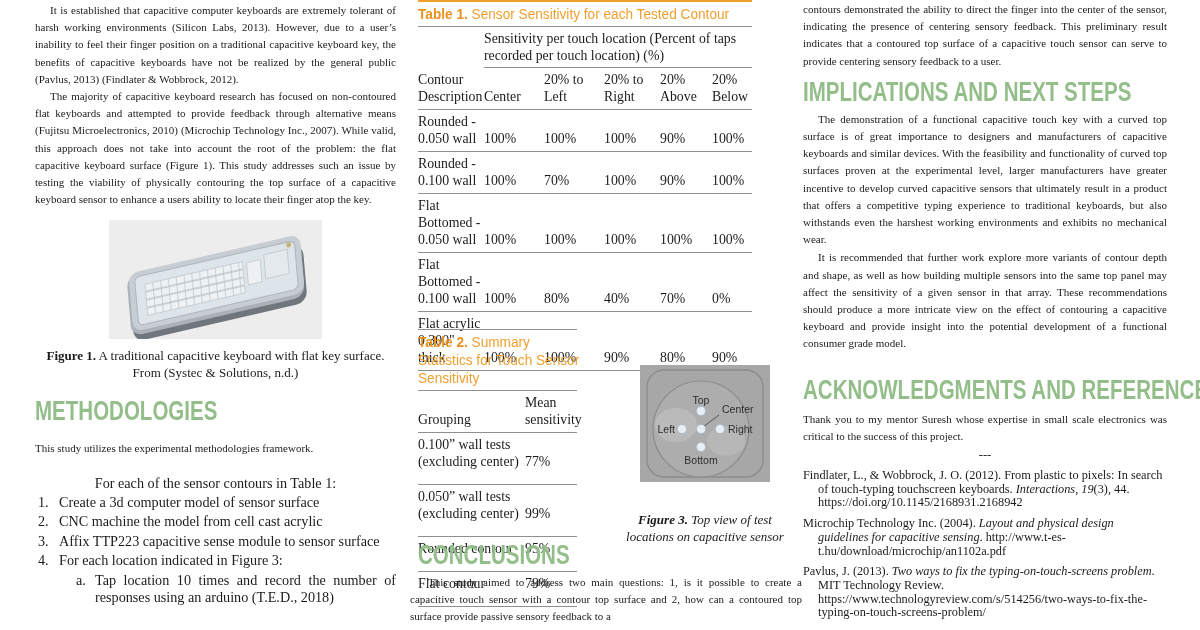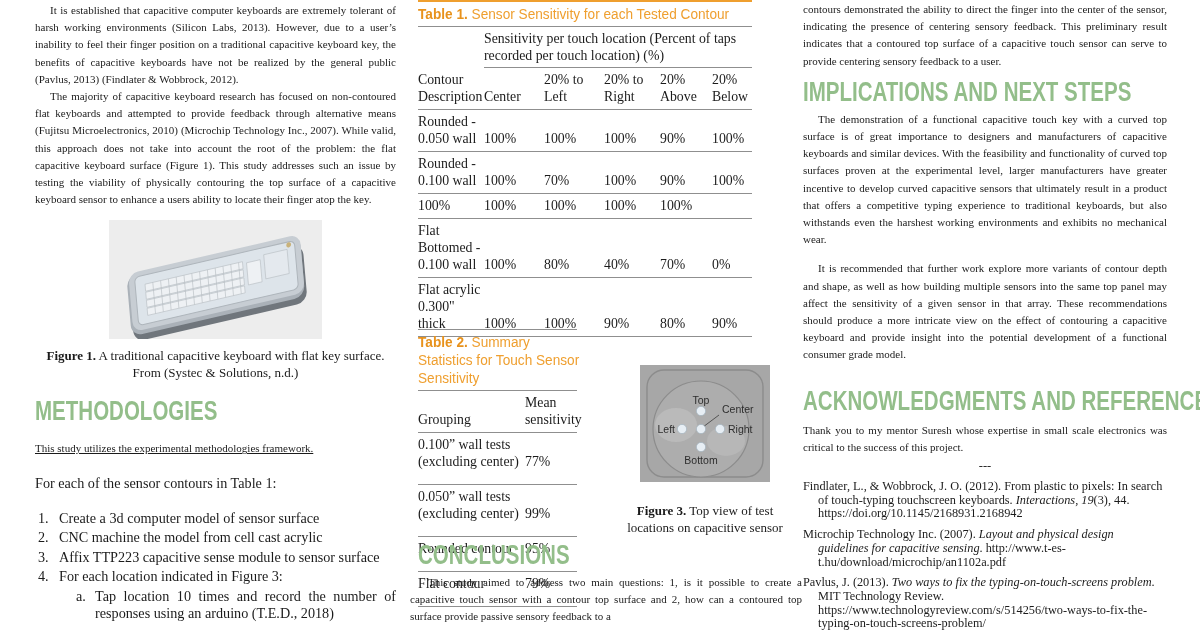--- a/index.html
+++ b/index.html
@@ -26,23 +26,23 @@
     font-weight:bold;font-size:27px;line-height:29px;color:var(--green);
     transform:scaleX(0.76);transform-origin:0 50%;white-space:nowrap;
   }
 
   
   .fig1-img{width:213px;height:119px;margin:12px auto 8px auto;display:block;background:#ededed;}
   .caption{font-size:13px;line-height:17px;text-align:center;}
   .cap-label{font-weight:bold;}
 
   
-  .m-intro{margin-top:14px;text-decoration:underline;}
+  .m-intro{margin-top:14px;}
   .steps{margin-top:17px;font-size:14.2px;line-height:17.4px;}
-  .list-intro{margin-bottom:18px;}
+  .list-intro{margin-bottom:2px;text-align:center;}
   .step{display:flex;margin-top:2px;}
   .step .n{flex:none;width:24px;padding-left:3px;}
   .step .t{flex:1;text-align:justify;}
   .step.sub{margin-left:38px;}
   .step.sub .n{width:22px;}
 
   
   .tablock{position:absolute;}
   .table1{left:8px;top:0;width:334px;}
   .table2{left:8px;top:329px;width:159px;}
@@ -62,29 +62,29 @@
   .t1head1 .span-cell{border-bottom:1px solid var(--rule);padding-bottom:3px;}
   .t1head2{border-bottom:1px solid var(--rule);padding:3px 0 4px 0;}
   .t1row{border-bottom:1px solid var(--rule);padding:3px 0 4px 0;}
   .t2grid{display:grid;grid-template-columns:107px 52px;align-items:end;}
   .t2head{border-bottom:1px solid var(--rule);padding:3px 0 4px 0;}
   .t2row{border-bottom:1px solid var(--rule);padding:3px 0 14px 0;}
 
   
   .fig3{position:absolute;left:212px;top:365px;width:166px;}
   .fig3 svg{display:block;margin:0 auto;}
-  .fig3 .caption{margin-top:20px;}
+  .fig3 .caption{margin-top:29px;font-style:italic;}
 
   .conclusions-h{position:absolute;left:8px;top:541px;}
   .conclusions-p{position:absolute;left:0;top:574px;width:392px;}
 
   
   .c3-h1{margin-top:8px;}
   .c3-p1{margin-top:4px;}
-  .c3-p2{margin-top:12px;}
+  .c3-p2{margin-top:1px;}
   .c3-h2{margin-top:23px;}
   .thanks{margin-top:6px;}
   .divider{font-size:12.5px;text-align:center;margin-top:3px;line-height:14px;}
   .refs{margin-top:2px;font-size:12.3px;line-height:13.7px;}
   .ref{padding-left:15px;text-indent:-15px;margin-top:7px;}
   .it{font-style:italic;}
 </style>
 </head>
 <body>
 
@@ -193,20 +193,21 @@
           </div>
           <div class="t1grid t1row">
             <div>Rounded - 0.100 wall</div>
             <div>100%</div>
             <div>70%</div>
             <div>100%</div>
             <div>90%</div>
             <div>100%</div>
           </div>
           <div class="t1grid t1row">
+            <div>Flat Bottomed - 0.050 wall</div>
             <div>100%</div>
             <div>100%</div>
             <div>100%</div>
             <div>100%</div>
             <div>100%</div>
           </div>
           <div class="t1grid t1row">
             <div>Flat Bottomed - 0.100 wall</div>
             <div>100%</div>
             <div>80%</div>
@@ -297,16 +298,16 @@
   <div class="h-green c3-h1">IMPLICATIONS AND NEXT STEPS</div>
   <p class="body indent c3-p1">The demonstration of a functional capacitive touch key with a curved top surface is of great importance to designers and manufacturers of capacitive keyboards and similar devices.  With the feasibility and functionality of curved top surfaces proven at the experimental level, larger manufacturers have greater incentive to develop curved capacitive sensors that ultimately result in a product that offers a competitive typing experience to traditional keyboards, but also withstands even the harshest working environments and exhibits no mechanical wear.</p>
   <p class="body indent c3-p2">It is recommended that further work explore more variants of contour depth and shape, as well as how building multiple sensors into the same top panel may affect the sensitivity of a given sensor in that array.  These recommendations should produce a more intricate view on the effect of contouring a capacitive keyboard and provide insight into the potential development of a functional consumer grade model.</p>
 
   <div class="h-green c3-h2">ACKNOWLEDGMENTS AND REFERENCES</div>
   <p class="body thanks">Thank you to my mentor Suresh whose expertise in small scale electronics was critical to the success of this project.</p>
   <div class="divider">---</div>
 
   <div class="refs">
       <p class="ref"><span>Findlater, L., &amp; Wobbrock, J. O. (2012). From plastic to pixels: In search of touch-typing touchscreen keyboards. </span><span class="it">Interactions</span><span>, </span><span class="it">19</span><span>(3), 44. https://doi.org/10.1145/2168931.2168942</span></p>
-      <p class="ref"><span>Microchip Technology Inc. (2007). </span><span class="it">Layout and physical design guidelines for capacitive sensing</span><span>. http://www.t-es-t.hu/download/microchip/an1102a.pdf</span></p>
+      <p class="ref"><span>Microchip Technology Inc. (2004). </span><span class="it">Layout and physical design guidelines for capacitive sensing</span><span>. http://www.t-es-t.hu/download/microchip/an1102a.pdf</span></p>
       <p class="ref"><span>Pavlus, J. (2013). </span><span class="it">Two ways to fix the typing-on-touch-screens problem</span><span>. MIT Technology Review. https://www.technologyreview.com/s/514256/two-ways-to-fix-the-typing-on-touch-screens-problem/</span></p>
     </div>
 </div>
 
 </body></html>

